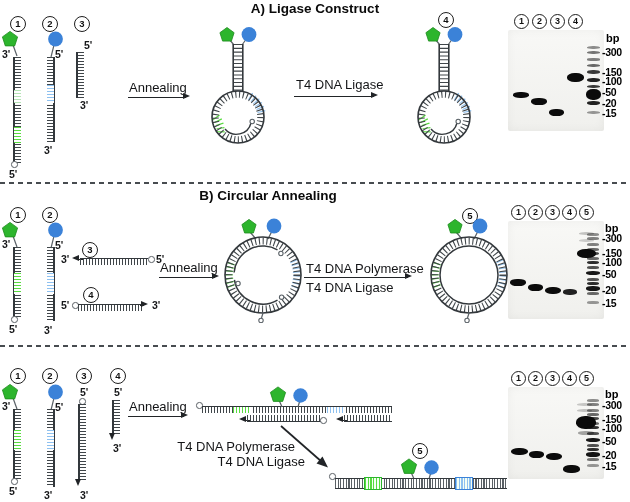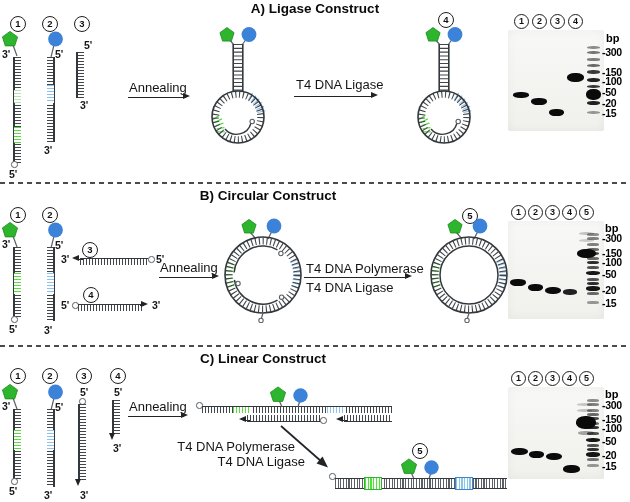--- a/index.html
+++ b/index.html
@@ -164,21 +164,21 @@
   <div class="band" style="left:587px;top:64px;width:13px;height:3px;opacity:.6;"></div>
   <div class="band" style="left:587px;top:70px;width:13px;height:3.5px;opacity:.8;"></div>
   <div class="band" style="left:587px;top:78px;width:13px;height:4px;opacity:.9;"></div>
   <div class="band" style="left:587px;top:85px;width:13px;height:3px;opacity:.8;"></div>
   <div class="band" style="left:586px;top:89px;width:15px;height:11px;opacity:1;"></div>
   <div class="band" style="left:587px;top:101px;width:13px;height:4px;opacity:.9;"></div>
   <div class="band" style="left:587px;top:111px;width:13px;height:3px;opacity:.4;"></div>
 
   <div class="sep" style="top:182px;"></div>
 
-  <div class="ptitle" style="left:168px;top:188px;width:200px;">B) Circular Construct</div>
+  <div class="ptitle" style="left:168px;top:188px;width:200px;">B) Circular Annealing</div>
 
   <span class="cn" style="left:10px;top:207px;">
       <i style="font-style:normal">1</i>
     </span>
   <span class="cn" style="left:42px;top:207px;">
       <i style="font-style:normal">2</i>
     </span>
 
   <svg class="abs" style="left:1px;top:221px;" width="20" height="28">
     <line x1="12" y1="15" x2="16" y2="26" stroke="#596066" stroke-width="1.2"></line>
@@ -307,21 +307,20 @@
   <div class="band" style="left:587px;top:266px;width:12px;height:2.5px;opacity:.7;"></div>
   <div class="band" style="left:586px;top:271px;width:14px;height:4px;opacity:.95;"></div>
   <div class="band" style="left:587px;top:278px;width:12px;height:2.5px;opacity:.7;"></div>
   <div class="band" style="left:587px;top:282px;width:12px;height:3px;opacity:.85;"></div>
   <div class="band" style="left:586px;top:286px;width:14px;height:4.5px;opacity:.95;"></div>
   <div class="band" style="left:587px;top:292px;width:12px;height:2.5px;opacity:.6;"></div>
   <div class="band" style="left:587px;top:301px;width:12px;height:2.5px;opacity:.4;"></div>
 
   <div class="sep" style="top:345px;"></div>
 
-  <div class="ptitle" style="left:173px;top:351px;width:180px;">C) Linear Construct</div>
 
   <span class="cn" style="left:10px;top:368px;">
       <i style="font-style:normal">1</i>
     </span>
   <span class="cn" style="left:42px;top:368px;">
       <i style="font-style:normal">2</i>
     </span>
   <span class="cn" style="left:76px;top:368px;">
       <i style="font-style:normal">3</i>
     </span>

